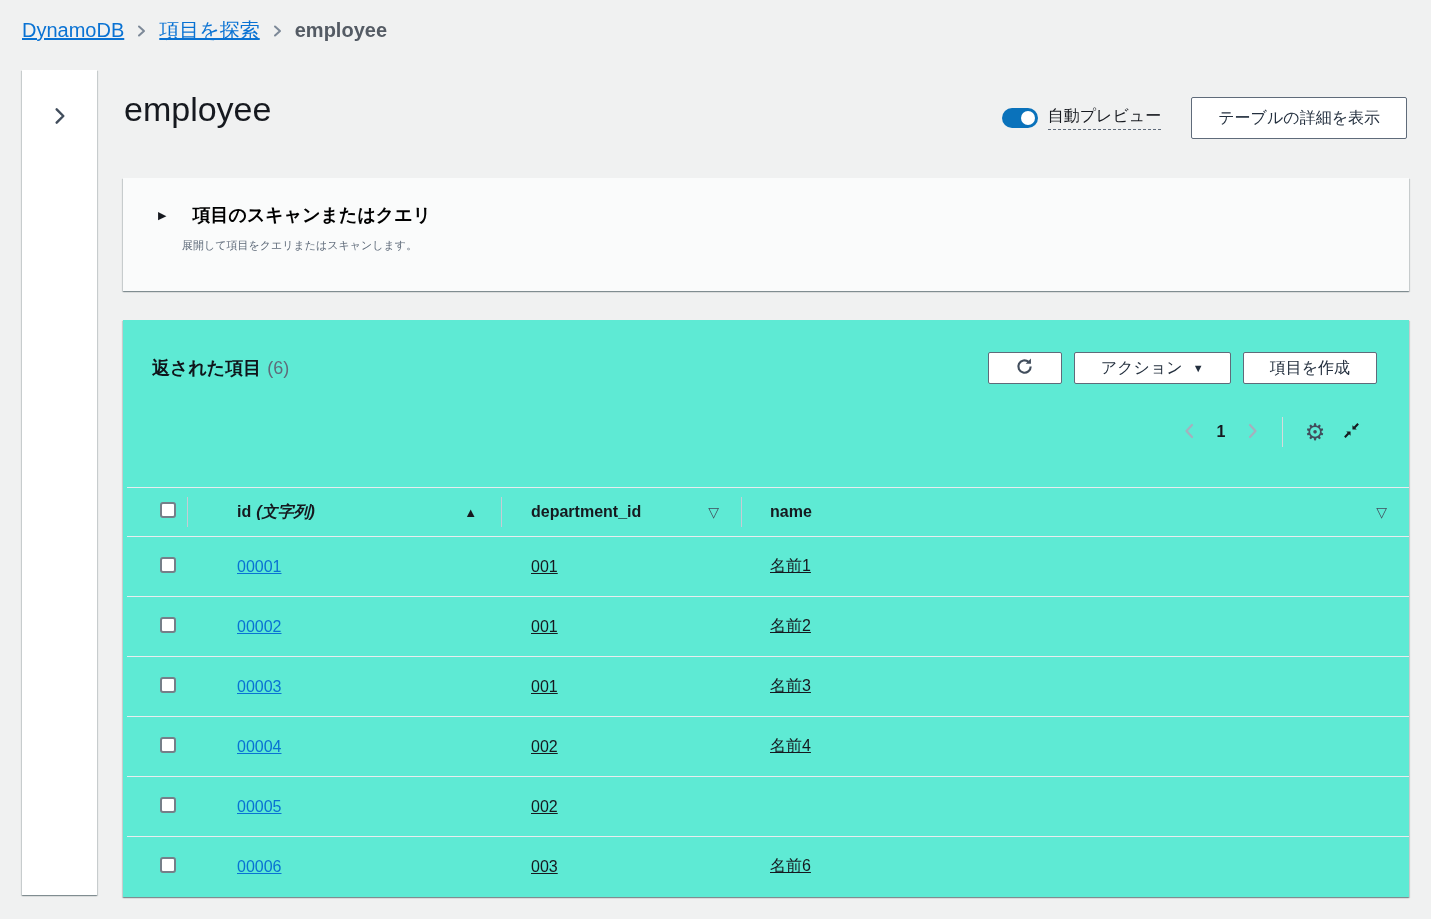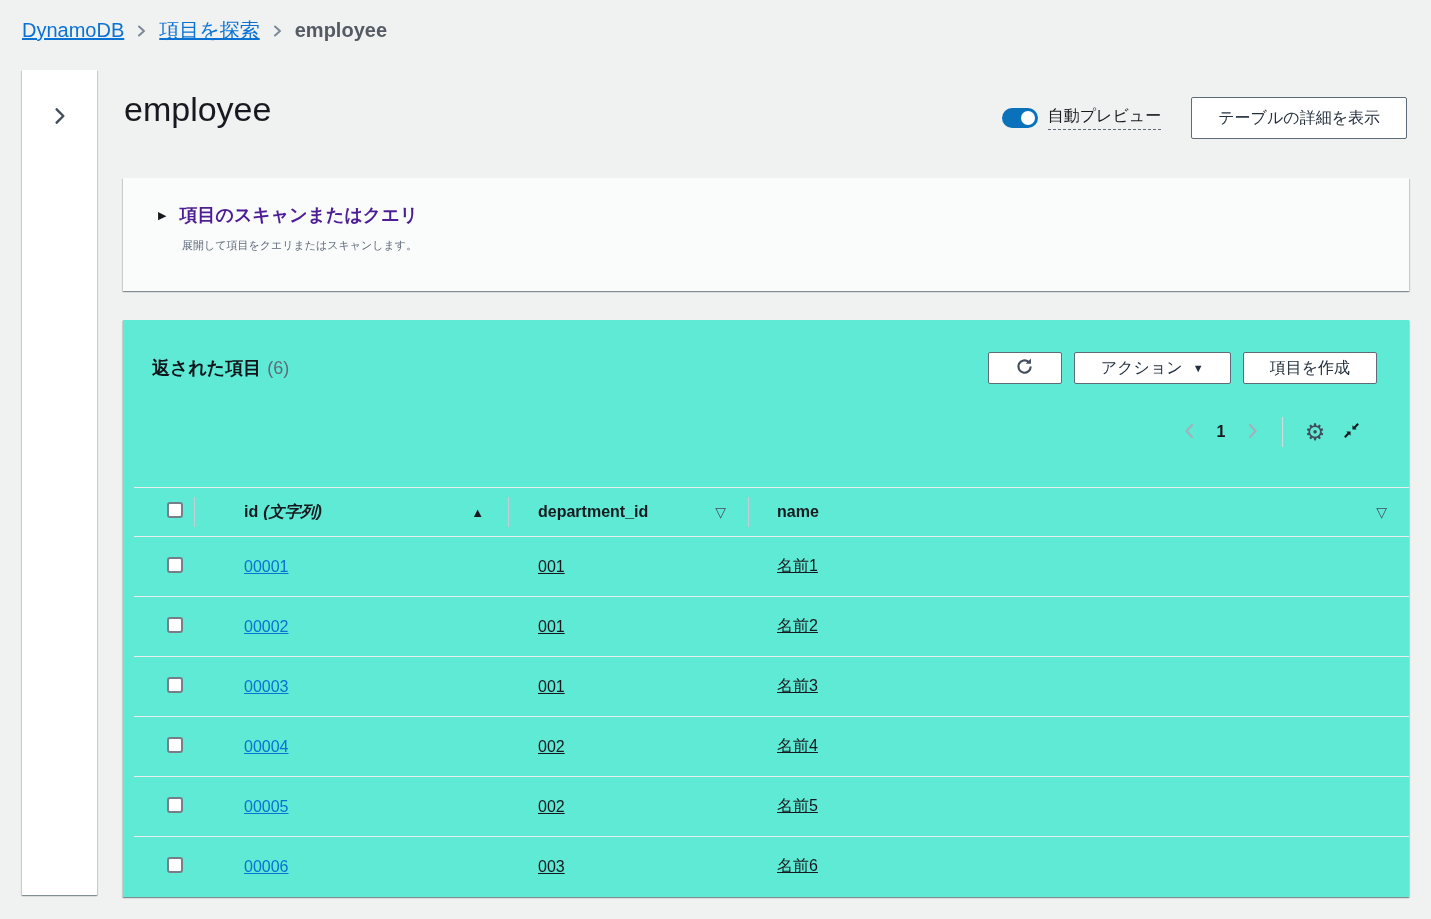--- a/index.html
+++ b/index.html
@@ -47,21 +47,21 @@
   
   .card {
     background:#5eead4;
     box-shadow:0 1px 1px 0 rgba(0,28,36,.3),1px 1px 1px 0 rgba(0,28,36,.12),-1px 1px 1px 0 rgba(0,28,36,.12);
   }
 
   
   .scan-panel { height:113px; background:#fafbfb; padding:25px 0 0 35px; cursor:pointer; }
   .scan-title-row { display:flex; align-items:center; gap:13px; }
   .scan-caret { font-size:11px; color:#16191f; line-height:1; }
-  .scan-title { font-size:18px; font-weight:700; color:#4c1d95; }
+  .scan-title { font-size:18px; font-weight:700; color:#000000;margin-left:13px; }
   .scan-desc { margin:11px 0 0 24px; font-size:11px; color:#5f6b7a; }
 
   
   .results-card { position:relative; margin-top:29px; height:577px; }
   .results-header { position:absolute; left:29px; right:32px; top:26px; height:44px; display:flex; align-items:center; justify-content:space-between; }
   .results-title { font-size:18px; font-weight:700; color:#0f141a; }
   .results-count { font-weight:400; color:#5f6b7a; margin-left:6px; }
   .results-buttons { display:flex; align-items:center; gap:12px; }
   .btn.tall { height:32px; }
   .btn.icon-only { width:74px; padding:0; }
@@ -69,21 +69,21 @@
 
   
   .pagination-row { position:absolute; top:88px; right:40px; height:48px; display:flex; align-items:center; }
   .pg-btn { background:transparent; border:none; cursor:pointer; display:flex; align-items:center; justify-content:center; width:30px; height:30px; }
   .pg-num { width:34px; text-align:center; font-size:16px; font-weight:700; color:#16191f; cursor:pointer; }
   .pg-divider { width:1px; height:30px; background:#d5dbdb; margin:0 14px; }
   .gear-btn { font-size:23px; color:#414d5c; line-height:1; background:transparent; border:none; cursor:pointer; width:36px; height:32px; }
   .shrink-btn { background:transparent; border:none; cursor:pointer; width:36px; height:32px; display:flex; align-items:center; justify-content:center; }
 
   
-  .table { position:absolute; left:11px; right:0; top:167px; }
+  .table { position:absolute; left:4px; right:0; top:167px; }
   .t-row { display:grid; grid-template-columns:60px 314px 240px 1fr; align-items:center; border-top:1px solid #e9ecef; }
   .t-head { height:49px; font-weight:700; }
   .t-body-row { height:60px; }
   .cell-check { padding-left:33px; }
   .cb { display:inline-block; width:16px; height:16px; border:2px solid #767f89; border-radius:3px; background:#fff; cursor:pointer; }
   .cell-id { padding-left:50px; display:flex; align-items:center; height:100%; position:relative; }
   .cell-dept { padding-left:30px; display:flex; align-items:center; height:100%; position:relative; }
   .cell-name { padding-left:29px; display:flex; align-items:center; height:100%; position:relative; }
   .t-head .cell-id::before, .t-head .cell-dept::before, .t-head .cell-name::before {
     content:""; position:absolute; left:0; top:9px; bottom:9px; width:1px; background:#c6cdd4;
@@ -253,21 +253,20 @@
             </div>
           <div class="cell-dept cell-font">002</div>
           <div class="cell-name cell-font">名前4</div>
         </div>
         <div class="t-row t-body-row">
           <div class="cell-check"><span class="cb"></span></div>
           <div class="cell-id">
               <a class="id-link">00005</a>
             </div>
           <div class="cell-dept cell-font">002</div>
-          <div class="cell-name cell-font">名前5</div>
         </div>
         <div class="t-row t-body-row">
           <div class="cell-check"><span class="cb"></span></div>
           <div class="cell-id">
               <a class="id-link">00006</a>
             </div>
           <div class="cell-dept cell-font">003</div>
           <div class="cell-name cell-font">名前6</div>
         </div>
       </div>

